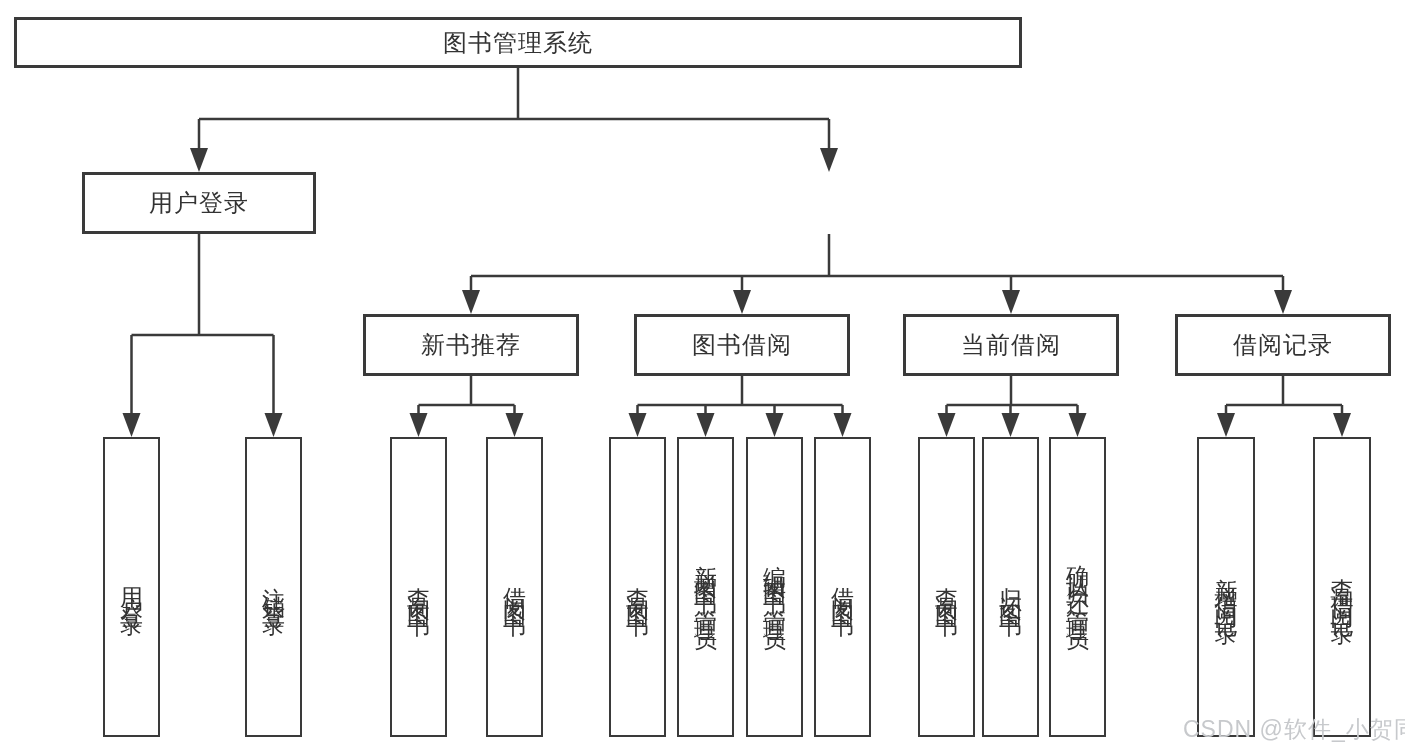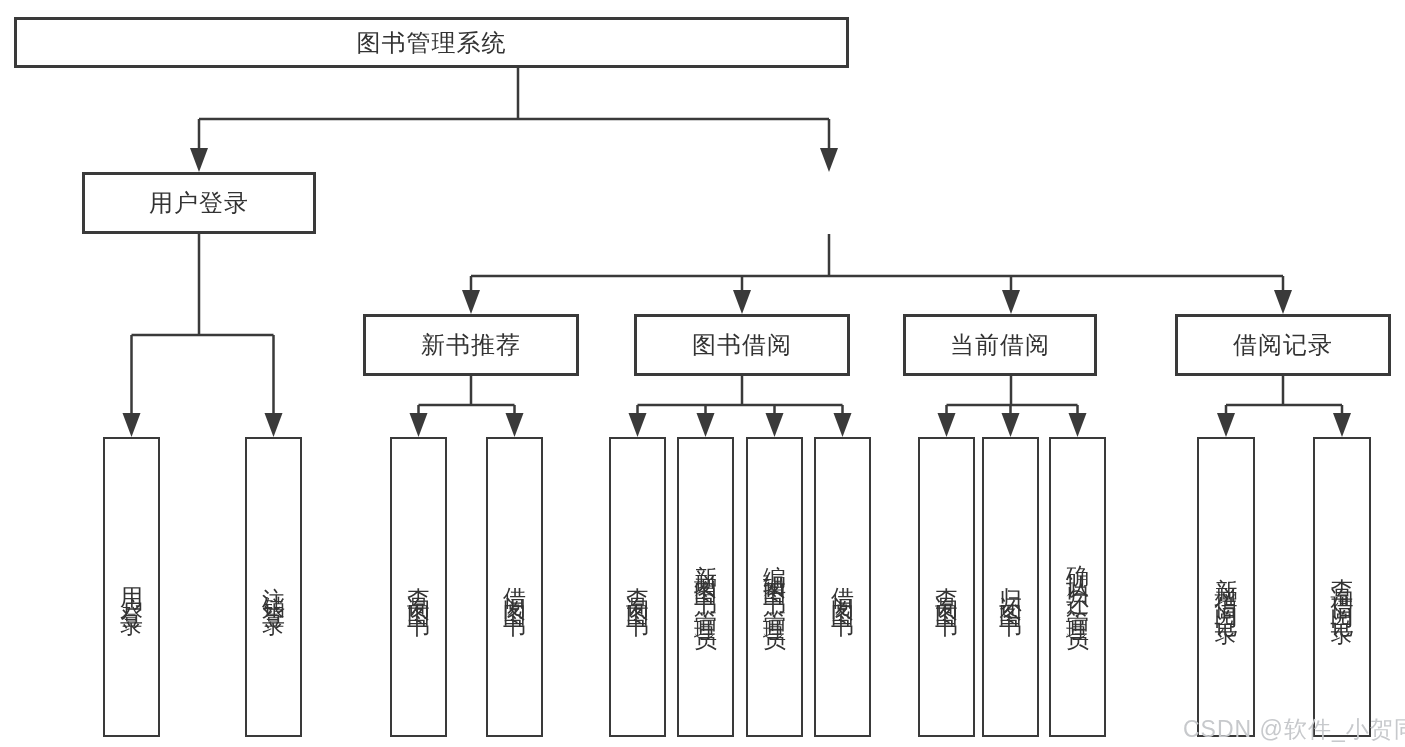--- a/index.html
+++ b/index.html
@@ -90,27 +90,27 @@
       <polygon points="765.5,413 783.5,413 774.5,437"></polygon>
       <polygon points="833.5,413 851.5,413 842.5,437"></polygon>
       <polygon points="937.5,413 955.5,413 946.5,437"></polygon>
       <polygon points="1001.5,413 1019.5,413 1010.5,437"></polygon>
       <polygon points="1068.5,413 1086.5,413 1077.5,437"></polygon>
       <polygon points="1217,413 1235,413 1226,437"></polygon>
       <polygon points="1333,413 1351,413 1342,437"></polygon>
     </g>
   </svg>
 
-  <div class="node" style="left:14px; top:17px; width:835px; height:51px;">图书管理系统</div>
+  <div class="node" style="left:14px; top:17px; width:1008px; height:51px;">图书管理系统</div>
 
   <div class="node" style="left:82px; top:172px; width:234px; height:62px;">用户登录</div>
 
   <div class="node" style="left:363px; top:314px; width:216px; height:62px;">新书推荐</div>
   <div class="node" style="left:634px; top:314px; width:216px; height:62px;">图书借阅</div>
-  <div class="node" style="left:903px; top:314px; width:194px; height:62px;">当前借阅</div>
+  <div class="node" style="left:903px; top:314px; width:216px; height:62px;">当前借阅</div>
   <div class="node" style="left:1175px; top:314px; width:216px; height:62px;">借阅记录</div>
 
   <div class="node leaf" style="left:103px; top:437px; width:57px; height:300px;">
     <span class="vtext">用户登录</span>
   </div>
   <div class="node leaf" style="left:245px; top:437px; width:57px; height:300px;">
     <span class="vtext">注销登录</span>
   </div>
 
   <div class="node leaf" style="left:390px; top:437px; width:57px; height:300px;">

